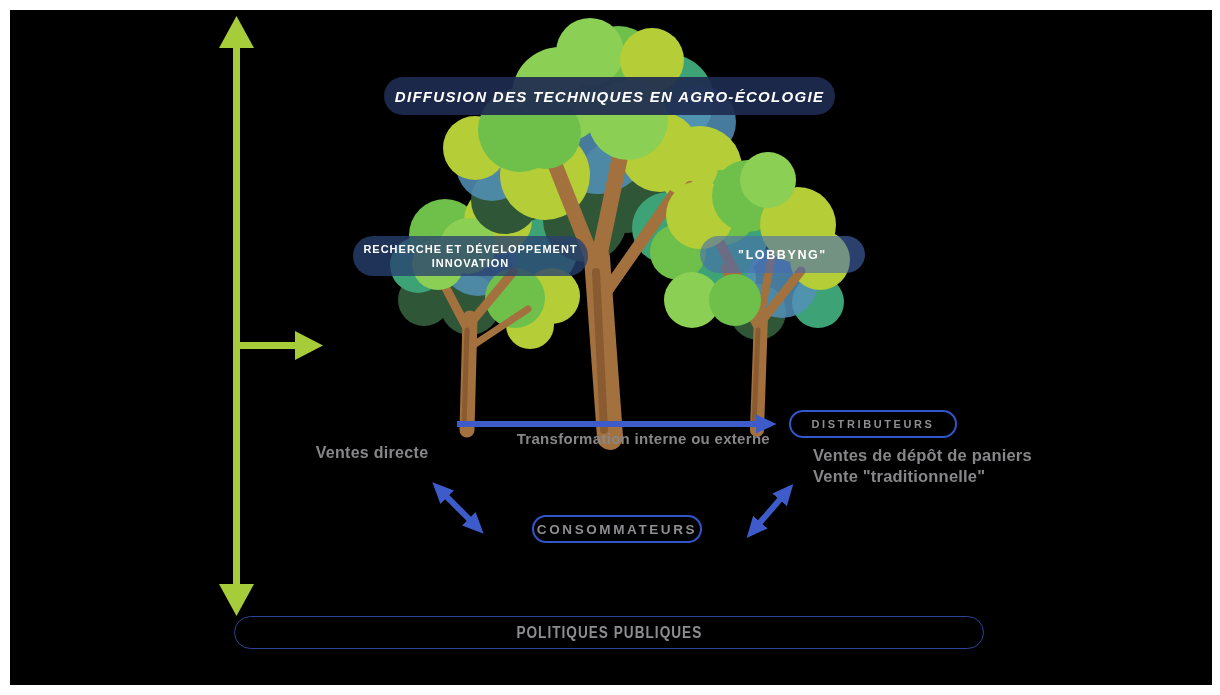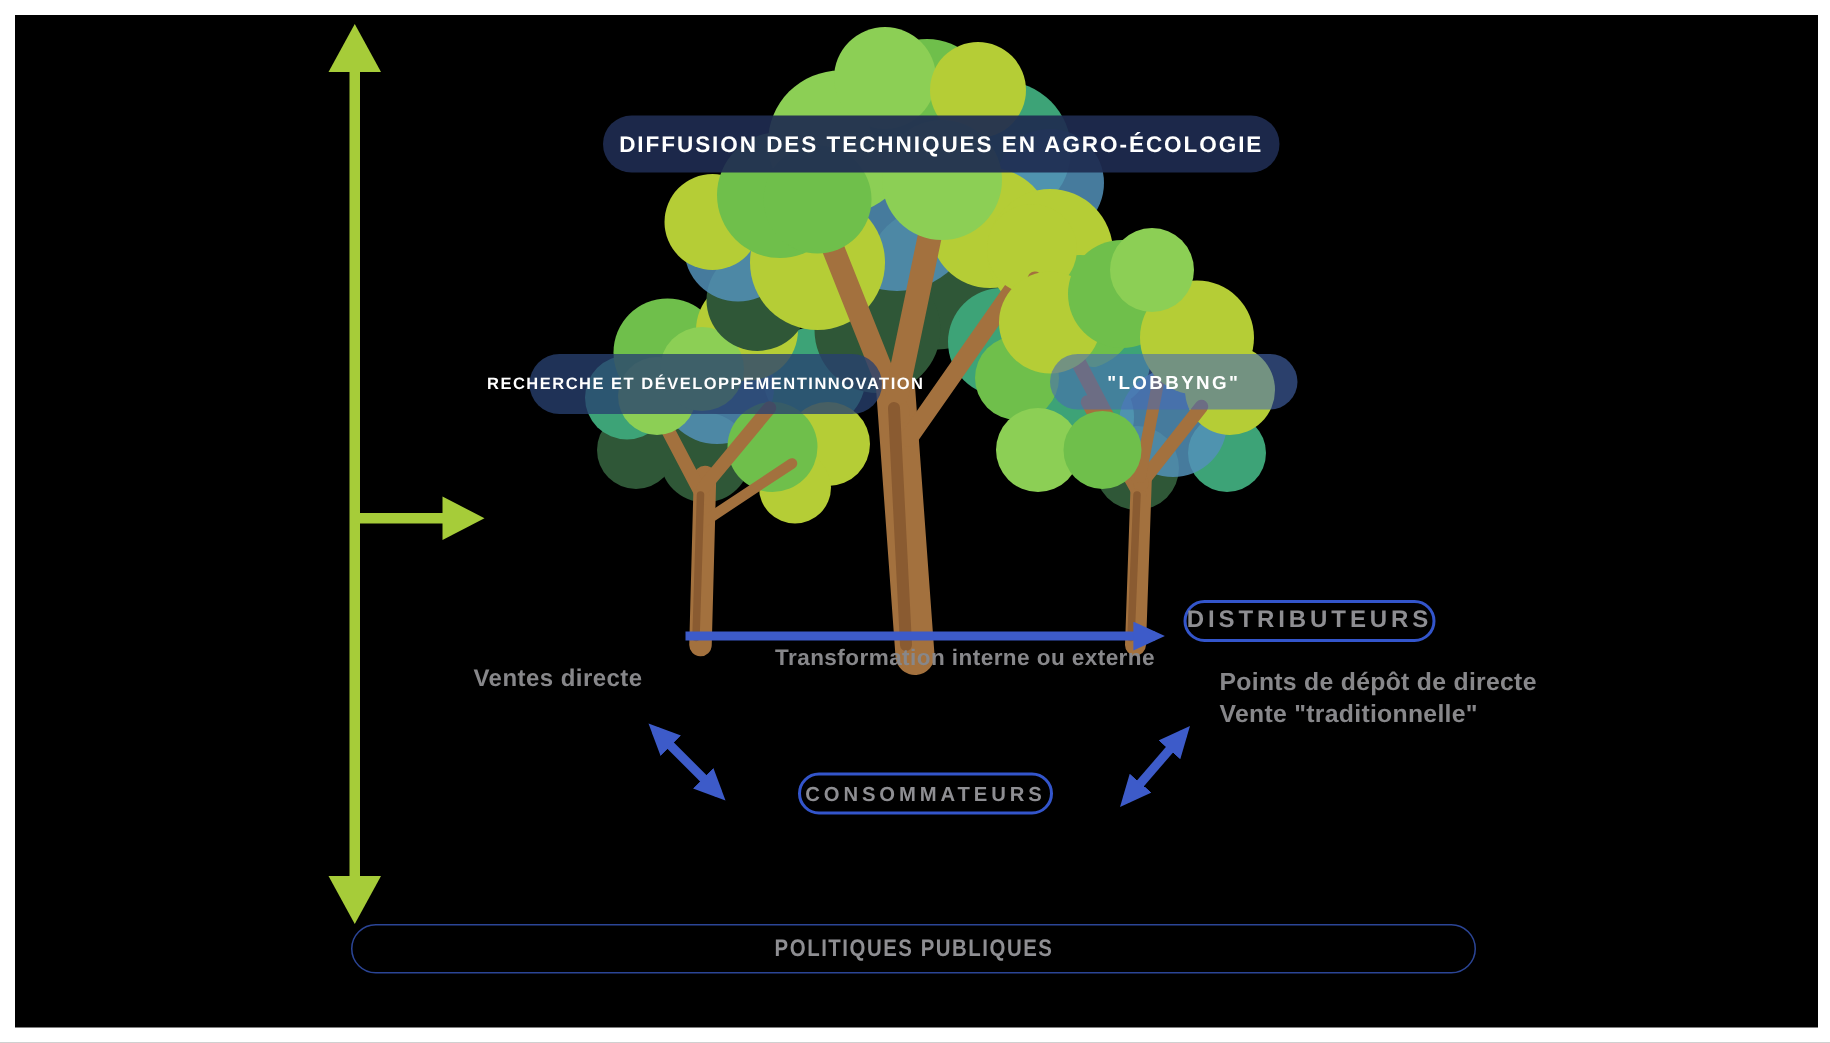--- a/index.html
+++ b/index.html
@@ -4,33 +4,33 @@
 <style>
   html,body{margin:0;padding:0;background:#ffffff;}
   #page{position:relative;width:1220px;height:695px;background:#ffffff;overflow:hidden;
         font-family:"Liberation Sans", sans-serif;}
   #canvas-bg{position:absolute;left:10px;top:10px;width:1202px;height:675px;background:#000000;}
   #art{position:absolute;left:0;top:0;width:1220px;height:695px;z-index:1;}
   .layer{position:absolute;z-index:2;}
 
   .pill-solid{display:flex;align-items:center;justify-content:center;text-align:center;
       color:#ffffff;font-weight:700;white-space:nowrap;}
-  .title-pill{left:402px;top:77px;width:451px;height:38px;border-radius:19px;
-      background:rgba(30,43,80,0.92);font-size:15px;letter-spacing:1.3px;}
+  .title-pill{left:384px;top:77px;width:451px;height:38px;border-radius:19px;
+      background:rgba(30,43,80,0.92);font-size:15px;letter-spacing:1.3px;font-style:italic;}
   .research-pill{left:353px;top:236px;width:235px;height:40px;border-radius:20px;
       background:rgba(40,64,112,0.78);font-size:11px;letter-spacing:1px;line-height:14px;
-      }
+      flex-direction:column;}
   .lobby-pill{left:700px;top:236px;width:165px;height:37px;border-radius:18.5px;
       background:rgba(72,106,180,0.60);font-size:12.5px;letter-spacing:1.6px;}
 
   .pill-outline{display:flex;align-items:center;justify-content:center;text-align:center;
       border:2px solid #3355cb;border-radius:14px;color:#8e8e92;font-weight:700;
       letter-spacing:2.6px;white-space:nowrap;background:transparent;}
   .prod-pill{left:290px;top:411px;width:164px;height:24px;font-size:13.5px;}
-  .dist-pill{left:789px;top:400px;width:164px;height:24px;font-size:16px;}
+  .dist-pill{left:789px;top:410px;width:164px;height:24px;font-size:11px;}
   .cons-pill{left:532px;top:515px;width:166px;height:24px;font-size:13.5px;}
   .pol-pill{left:234px;top:616px;width:748px;height:31px;border:1.5px solid #2b4596;
       border-radius:17px;font-size:16px;letter-spacing:1.2px;text-align:right;}
   .pol-pill .inner{transform:scaleX(0.85);transform-origin:center;}
 
   .muted{color:#87878a;font-weight:700;}
   .ventes{left:290px;top:444px;width:164px;text-align:center;font-size:16px;letter-spacing:0.3px;}
   .transfo{left:458px;top:430px;width:312px;text-align:right;font-size:15px;letter-spacing:0.3px;}
   .dist-list{left:813px;top:445px;width:300px;font-size:16.5px;line-height:21px;letter-spacing:0.2px;}
   .dist-list div{white-space:nowrap;}
@@ -166,16 +166,16 @@
 
   <div class="layer pill-outline pol-pill">
     <span class="inner">POLITIQUES PUBLIQUES</span>
   </div>
 
   <div class="layer muted ventes">Ventes directe</div>
 
   <div class="layer muted transfo">Transformation interne ou externe</div>
 
   <div class="layer muted dist-list">
-    <div>Points de dépôt de directe</div>
+    <div>Ventes de dépôt de paniers</div>
     <div>Vente "traditionnelle"</div>
   </div>
 </div>
 
 </body></html>

